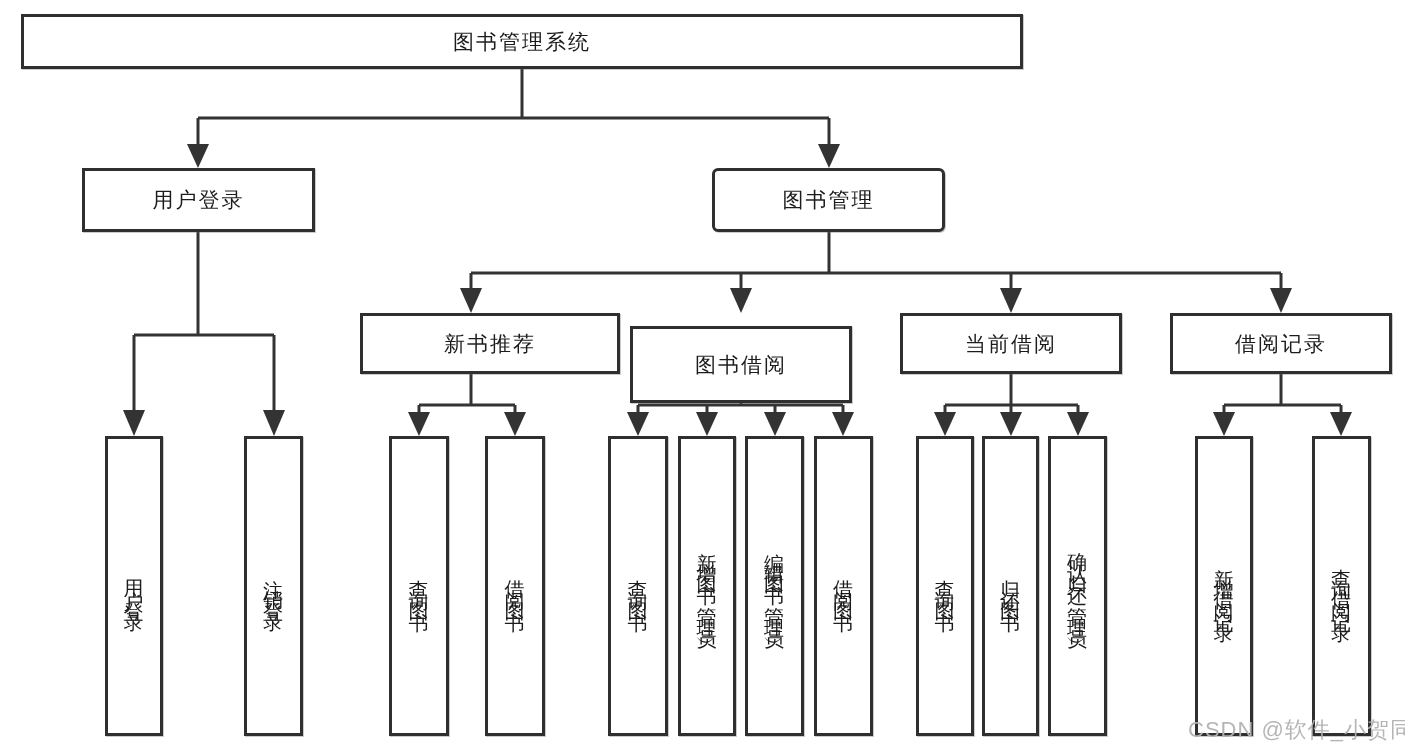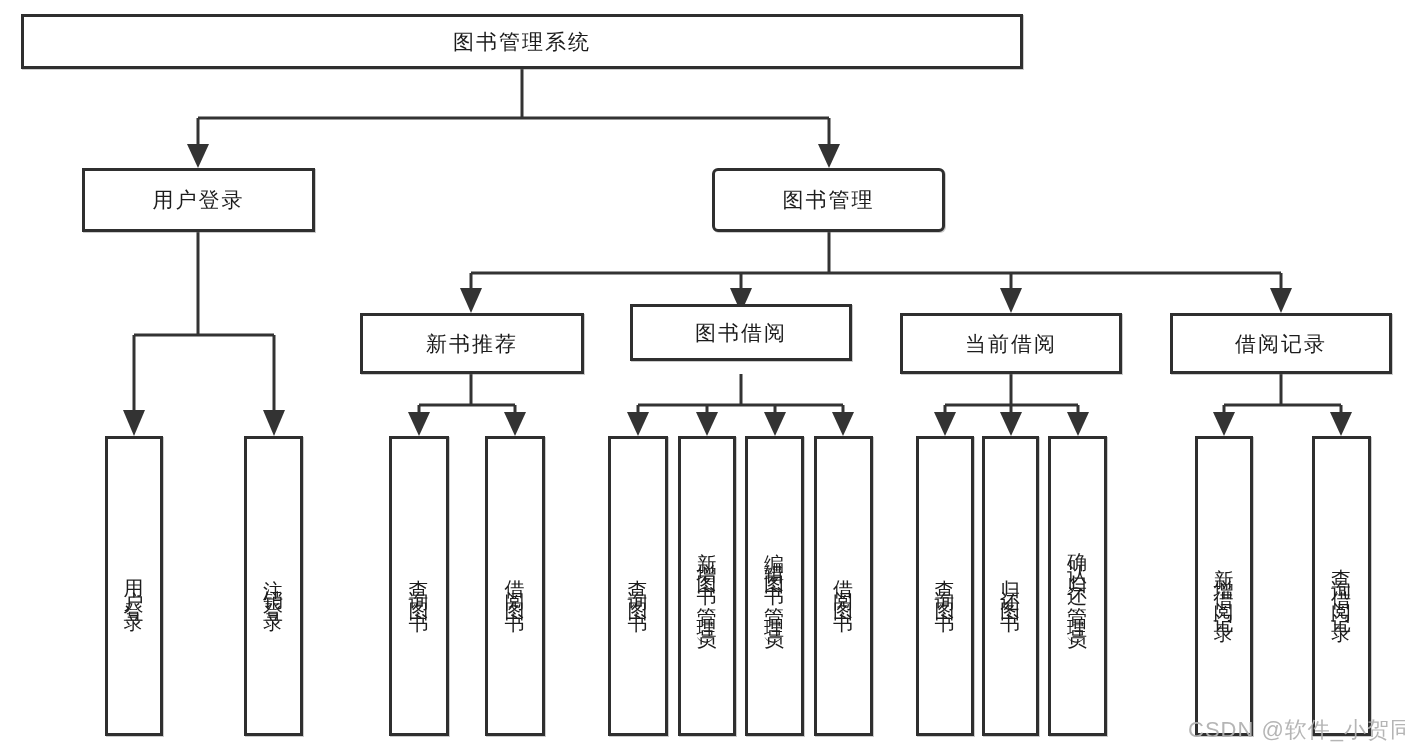--- a/index.html
+++ b/index.html
@@ -166,24 +166,24 @@
     <span>图书管理系统</span>
   </div>
 
   <div class="node" style="left:82px; top:168px; width:233px; height:64px;">
     <span>用户登录</span>
   </div>
   <div class="node" style="left:712px; top:168px; width:233px; height:64px;border-radius:6px;">
     <span>图书管理</span>
   </div>
 
-  <div class="node" style="left:360px; top:313px; width:224px; height:61px;">
+  <div class="node" style="left:360px; top:313px; width:260px; height:61px;">
     <span>新书推荐</span>
   </div>
-  <div class="node" style="left:630px; top:304px; width:222px; height:57px;">
+  <div class="node" style="left:630px; top:326px; width:222px; height:77px;">
     <span>图书借阅</span>
   </div>
   <div class="node" style="left:900px; top:313px; width:222px; height:61px;">
     <span>当前借阅</span>
   </div>
   <div class="node" style="left:1170px; top:313px; width:222px; height:61px;font-family:Liberation Serif, serif;">
     <span>借阅记录</span>
   </div>
 
   <div class="leaf" style="left:105px; width:58px;">

